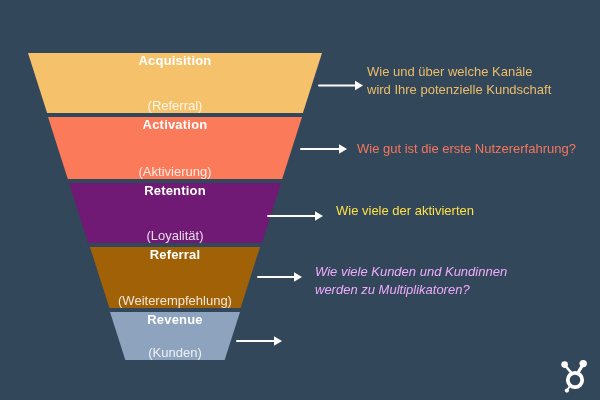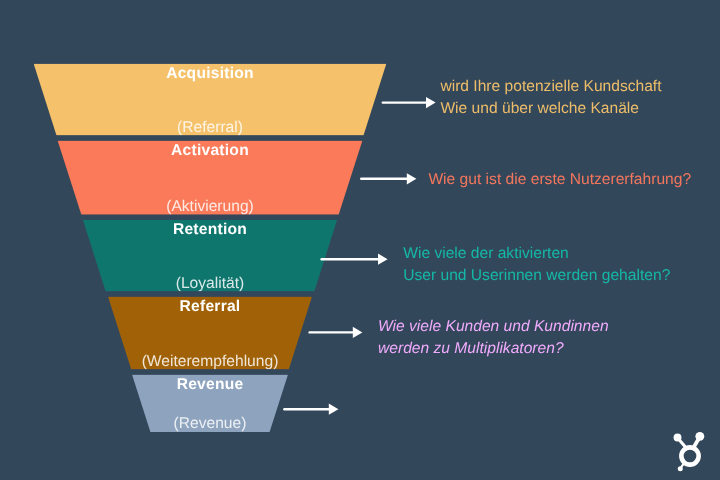--- a/index.html
+++ b/index.html
@@ -33,43 +33,42 @@
 <div class="canvas" style="background-color: rgb(51, 71, 91);">
 
   <div class="band band1" style="background-color: rgb(245, 194, 107);">
     <div class="title">Acquisition</div>
     <div class="subtitle">(Referral)</div>
   </div>
   <div class="band band2" style="background-color: rgb(250, 122, 89); gap: 24px;">
     <div class="title">Activation</div>
     <div class="subtitle">(Aktivierung)</div>
   </div>
-  <div class="band band3" style="background-color: #0f766e;">
+  <div class="band band3" style="background-color: #701a75;">
     <div class="title">Retention</div>
     <div class="subtitle">(Loyalität)</div>
   </div>
   <div class="band band4" style="background-color: #a16207;">
     <div class="title">Referral</div>
     <div class="subtitle">(Weiterempfehlung)</div>
   </div>
   <div class="band band5" style="background-color: rgb(142, 163, 190);">
     <div class="title">Revenue</div>
-    <div class="subtitle">(Revenue)</div>
+    <div class="subtitle">(Kunden)</div>
   </div>
 
   <div class="question q1" style="color: rgb(238, 189, 105);">
+    <div>Wie und über welche Kanäle</div>
     <div>wird Ihre potenzielle Kundschaft</div>
-    <div>Wie und über welche Kanäle</div>
   </div>
   <div class="question q2" style="color: rgb(244, 118, 92);">
     <div>Wie gut ist die erste Nutzererfahrung?</div>
   </div>
-  <div class="question q3" style="color: #14b8a6;">
+  <div class="question q3" style="color: #fde047;">
     <div>Wie viele der aktivierten</div>
-    <div>User und Userinnen werden gehalten?</div>
   </div>
   <div class="question q4" style="color: #f0abfc; font-style: italic;">
     <div>Wie viele Kunden und Kundinnen</div>
     <div>werden zu Multiplikatoren?</div>
   </div>
 
   <svg class="overlay" viewBox="0 0 600 400">
     <g stroke="#FFFFFF" stroke-width="2" fill="#FFFFFF" stroke-linecap="round">
       <g>
         <line x1="319" y1="85.5" x2="355" y2="85.5"></line>

